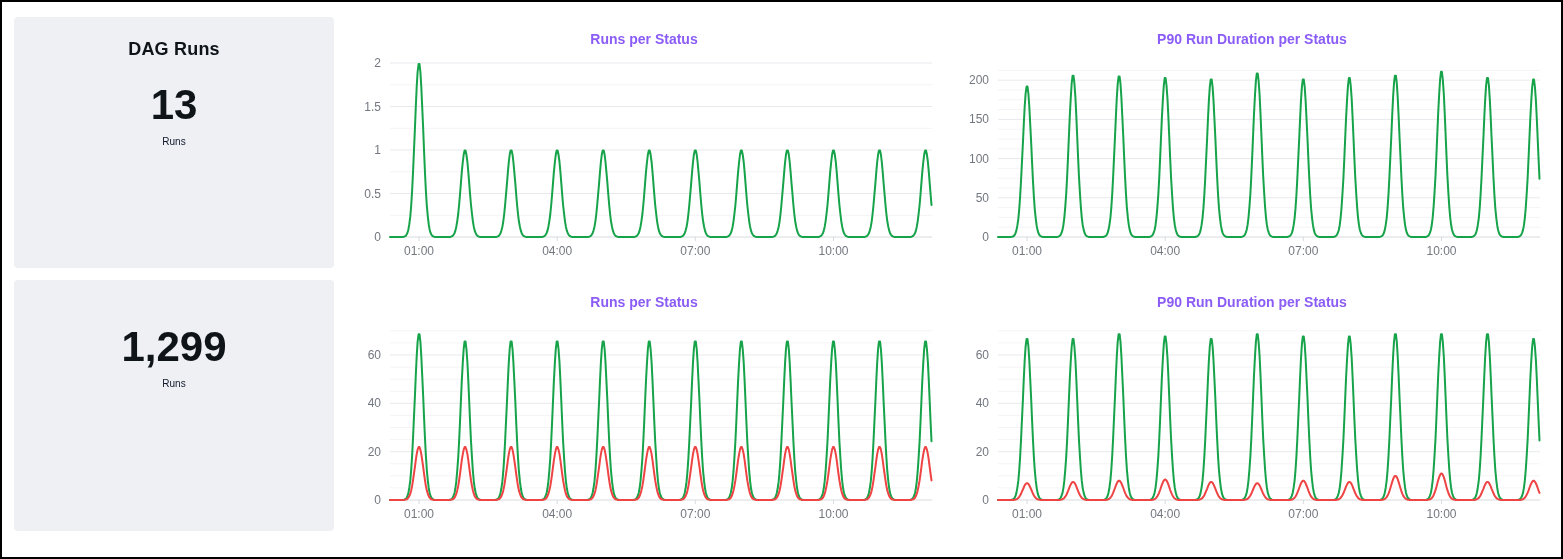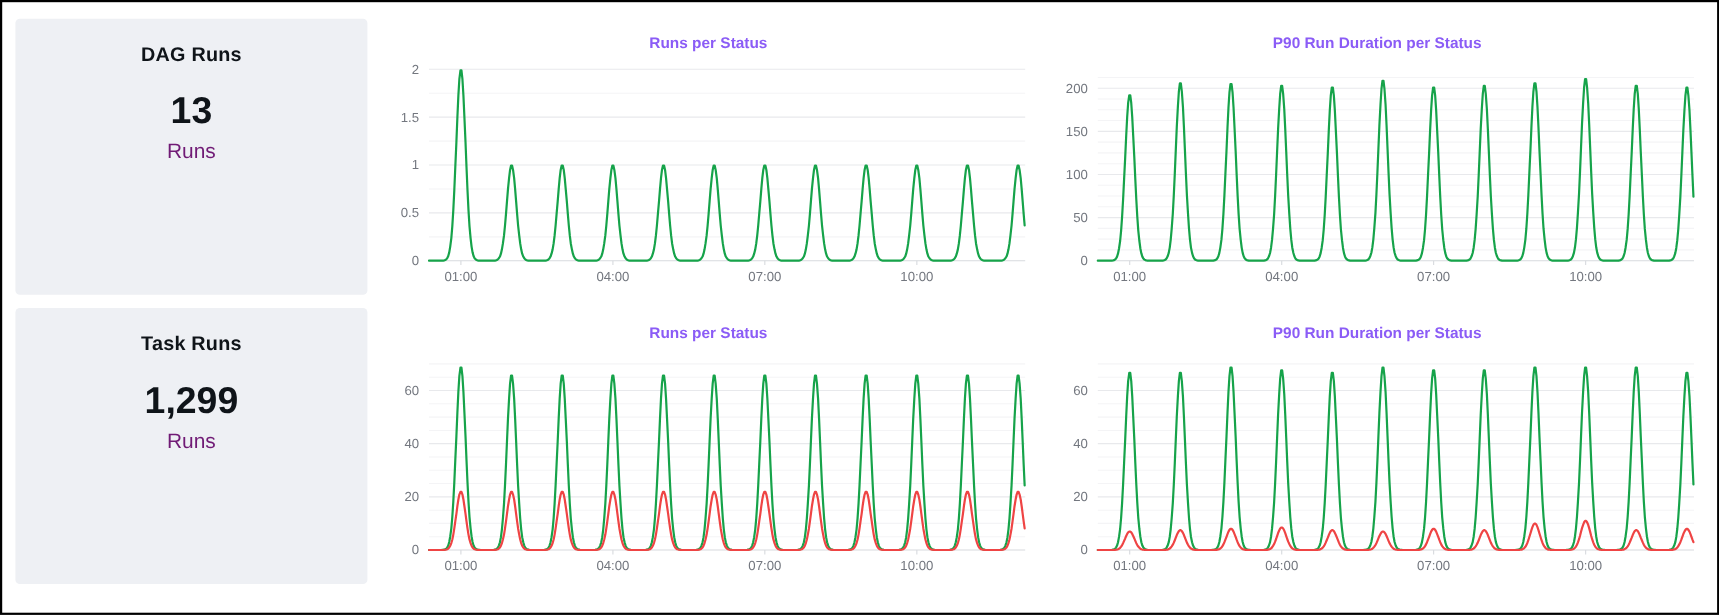--- a/index.html
+++ b/index.html
@@ -32,29 +32,29 @@
     padding-top: 22px;
   }
   .stat-card .card-title {
     font-size: 18px;
     font-weight: 700;
     color: #0f1419;
     letter-spacing: .2px;
   }
   .stat-card .card-value {
     margin-top: 24px;
-    font-size: 34px;
+    font-size: 42px;
     font-weight: 700;
     color: #0f1419;
     line-height: 1;
   }
   .stat-card .card-unit {
     margin-top: 10px;
-    font-size: 19px;
-    color: #701a75;
+    font-size: 10px;
+    color: #0f172a;
   }
   .chart-panel {
     position: relative;
     padding-top: 14px;
   }
   .chart-title {
     text-align: center;
     font-size: 14px;
     font-weight: 700;
     color: #8b5cf6;
@@ -138,21 +138,20 @@
             <text x="211.2" y="204" text-anchor="middle" fill="#73777f" font-size="12">04:00</text>
             <line x1="349.3" x2="349.3" y1="186.0" y2="190.0" stroke="#d7dade" stroke-width="1"></line>
             <text x="349.3" y="204" text-anchor="middle" fill="#73777f" font-size="12">07:00</text>
             <line x1="487.5" x2="487.5" y1="186.0" y2="190.0" stroke="#d7dade" stroke-width="1"></line>
             <text x="487.5" y="204" text-anchor="middle" fill="#73777f" font-size="12">10:00</text>
             <polyline points="44.0,186.0 44.9,186.0 45.8,186.0 46.8,186.0 47.7,186.0 48.6,186.0 49.5,186.0 50.4,186.0 51.4,186.0 52.3,186.0 53.2,186.0 54.1,186.0 55.1,186.0 56.0,186.0 56.9,185.9 57.8,185.8 58.7,185.5 59.7,185.0 60.6,184.0 61.5,182.3 62.4,179.4 63.3,174.9 64.3,168.1 65.2,158.6 66.1,146.0 67.0,130.4 67.9,112.1 68.9,92.3 69.8,72.8 70.7,55.5 71.6,42.6 72.6,35.6 73.5,35.6 74.4,42.6 75.3,55.5 76.2,72.8 77.2,92.3 78.1,112.1 79.0,130.4 79.9,146.0 80.8,158.6 81.8,168.1 82.7,174.9 83.6,179.4 84.5,182.3 85.4,184.0 86.4,185.0 87.3,185.5 88.2,185.8 89.1,185.9 90.0,186.0 91.0,186.0 91.9,186.0 92.8,186.0 93.7,186.0 94.7,186.0 95.6,186.0 96.5,186.0 97.4,186.0 98.3,186.0 99.3,186.0 100.2,186.0 101.1,186.0 102.0,186.0 102.9,185.9 103.9,185.7 104.8,185.4 105.7,184.9 106.6,183.8 107.5,182.0 108.5,178.9 109.4,174.1 110.3,166.8 111.2,156.7 112.2,143.1 113.1,126.3 114.0,106.7 114.9,85.5 115.8,64.6 116.8,46.1 117.7,32.2 118.6,24.7 119.5,24.7 120.4,32.2 121.4,46.1 122.3,64.6 123.2,85.5 124.1,106.7 125.0,126.3 126.0,143.1 126.9,156.7 127.8,166.8 128.7,174.1 129.7,178.9 130.6,182.0 131.5,183.8 132.4,184.9 133.3,185.4 134.3,185.7 135.2,185.9 136.1,186.0 137.0,186.0 137.9,186.0 138.9,186.0 139.8,186.0 140.7,186.0 141.6,186.0 142.5,186.0 143.5,186.0 144.4,186.0 145.3,186.0 146.2,186.0 147.2,186.0 148.1,186.0 149.0,185.9 149.9,185.7 150.8,185.5 151.8,184.9 152.7,183.8 153.6,182.0 154.5,178.9 155.4,174.1 156.4,166.9 157.3,156.8 158.2,143.4 159.1,126.6 160.0,107.1 161.0,86.0 161.9,65.2 162.8,46.7 163.7,32.9 164.6,25.5 165.6,25.5 166.5,32.9 167.4,46.7 168.3,65.2 169.3,86.0 170.2,107.1 171.1,126.6 172.0,143.4 172.9,156.8 173.9,166.9 174.8,174.1 175.7,178.9 176.6,182.0 177.5,183.8 178.5,184.9 179.4,185.5 180.3,185.7 181.2,185.9 182.1,186.0 183.1,186.0 184.0,186.0 184.9,186.0 185.8,186.0 186.8,186.0 187.7,186.0 188.6,186.0 189.5,186.0 190.4,186.0 191.4,186.0 192.3,186.0 193.2,186.0 194.1,186.0 195.0,185.9 196.0,185.7 196.9,185.5 197.8,184.9 198.7,183.9 199.6,182.0 200.6,179.0 201.5,174.2 202.4,167.1 203.3,157.1 204.3,143.8 205.2,127.2 206.1,107.9 207.0,87.0 207.9,66.4 208.9,48.1 209.8,34.4 210.7,27.1 211.6,27.1 212.5,34.4 213.5,48.1 214.4,66.4 215.3,87.0 216.2,107.9 217.1,127.2 218.1,143.8 219.0,157.1 219.9,167.1 220.8,174.2 221.8,179.0 222.7,182.0 223.6,183.9 224.5,184.9 225.4,185.5 226.4,185.7 227.3,185.9 228.2,186.0 229.1,186.0 230.0,186.0 231.0,186.0 231.9,186.0 232.8,186.0 233.7,186.0 234.6,186.0 235.6,186.0 236.5,186.0 237.4,186.0 238.3,186.0 239.2,186.0 240.2,186.0 241.1,185.9 242.0,185.7 242.9,185.5 243.9,184.9 244.8,183.9 245.7,182.1 246.6,179.1 247.5,174.4 248.5,167.3 249.4,157.4 250.3,144.2 251.2,127.8 252.1,108.6 253.1,88.0 254.0,67.5 254.9,49.4 255.8,35.9 256.7,28.6 257.7,28.6 258.6,35.9 259.5,49.4 260.4,67.5 261.4,88.0 262.3,108.6 263.2,127.8 264.1,144.2 265.0,157.4 266.0,167.3 266.9,174.4 267.8,179.1 268.7,182.1 269.6,183.9 270.6,184.9 271.5,185.5 272.4,185.7 273.3,185.9 274.2,186.0 275.2,186.0 276.1,186.0 277.0,186.0 277.9,186.0 278.9,186.0 279.8,186.0 280.7,186.0 281.6,186.0 282.5,186.0 283.5,186.0 284.4,186.0 285.3,186.0 286.2,186.0 287.1,185.9 288.1,185.7 289.0,185.4 289.9,184.9 290.8,183.8 291.7,181.9 292.7,178.8 293.6,173.9 294.5,166.6 295.4,156.2 296.4,142.5 297.3,125.4 298.2,105.6 299.1,84.1 300.0,62.8 301.0,44.0 301.9,29.9 302.8,22.4 303.7,22.4 304.6,29.9 305.6,44.0 306.5,62.8 307.4,84.1 308.3,105.6 309.2,125.4 310.2,142.5 311.1,156.2 312.0,166.6 312.9,173.9 313.8,178.8 314.8,181.9 315.7,183.8 316.6,184.9 317.5,185.4 318.5,185.7 319.4,185.9 320.3,186.0 321.2,186.0 322.1,186.0 323.1,186.0 324.0,186.0 324.9,186.0 325.8,186.0 326.7,186.0 327.7,186.0 328.6,186.0 329.5,186.0 330.4,186.0 331.3,186.0 332.3,186.0 333.2,185.9 334.1,185.7 335.0,185.5 336.0,184.9 336.9,183.9 337.8,182.1 338.7,179.1 339.6,174.4 340.6,167.3 341.5,157.4 342.4,144.2 343.3,127.8 344.2,108.6 345.2,88.0 346.1,67.5 347.0,49.4 347.9,35.9 348.8,28.6 349.8,28.6 350.7,35.9 351.6,49.4 352.5,67.5 353.5,88.0 354.4,108.6 355.3,127.8 356.2,144.2 357.1,157.4 358.1,167.3 359.0,174.4 359.9,179.1 360.8,182.1 361.7,183.9 362.7,184.9 363.6,185.5 364.5,185.7 365.4,185.9 366.3,186.0 367.3,186.0 368.2,186.0 369.1,186.0 370.0,186.0 370.9,186.0 371.9,186.0 372.8,186.0 373.7,186.0 374.6,186.0 375.6,186.0 376.5,186.0 377.4,186.0 378.3,186.0 379.2,185.9 380.2,185.7 381.1,185.5 382.0,184.9 382.9,183.9 383.8,182.0 384.8,179.0 385.7,174.2 386.6,167.1 387.5,157.1 388.4,143.8 389.4,127.2 390.3,107.9 391.2,87.0 392.1,66.4 393.1,48.1 394.0,34.4 394.9,27.1 395.8,27.1 396.7,34.4 397.7,48.1 398.6,66.4 399.5,87.0 400.4,107.9 401.3,127.2 402.3,143.8 403.2,157.1 404.1,167.1 405.0,174.2 405.9,179.0 406.9,182.0 407.8,183.9 408.7,184.9 409.6,185.5 410.6,185.7 411.5,185.9 412.4,186.0 413.3,186.0 414.2,186.0 415.2,186.0 416.1,186.0 417.0,186.0 417.9,186.0 418.8,186.0 419.8,186.0 420.7,186.0 421.6,186.0 422.5,186.0 423.4,186.0 424.4,186.0 425.3,185.9 426.2,185.7 427.1,185.4 428.1,184.9 429.0,183.8 429.9,182.0 430.8,178.9 431.7,174.1 432.7,166.8 433.6,156.7 434.5,143.1 435.4,126.3 436.3,106.7 437.3,85.5 438.2,64.6 439.1,46.1 440.0,32.2 440.9,24.7 441.9,24.7 442.8,32.2 443.7,46.1 444.6,64.6 445.5,85.5 446.5,106.7 447.4,126.3 448.3,143.1 449.2,156.7 450.2,166.8 451.1,174.1 452.0,178.9 452.9,182.0 453.8,183.8 454.8,184.9 455.7,185.4 456.6,185.7 457.5,185.9 458.4,186.0 459.4,186.0 460.3,186.0 461.2,186.0 462.1,186.0 463.0,186.0 464.0,186.0 464.9,186.0 465.8,186.0 466.7,186.0 467.7,186.0 468.6,186.0 469.5,186.0 470.4,185.9 471.3,185.9 472.3,185.7 473.2,185.4 474.1,184.9 475.0,183.8 475.9,181.9 476.9,178.7 477.8,173.8 478.7,166.4 479.6,155.9 480.5,142.1 481.5,124.9 482.4,104.8 483.3,83.1 484.2,61.7 485.2,42.7 486.1,28.5 487.0,20.8 487.9,20.8 488.8,28.5 489.8,42.7 490.7,61.7 491.6,83.1 492.5,104.8 493.4,124.9 494.4,142.1 495.3,155.9 496.2,166.4 497.1,173.8 498.0,178.7 499.0,181.9 499.9,183.8 500.8,184.9 501.7,185.4 502.7,185.7 503.6,185.9 504.5,185.9 505.4,186.0 506.3,186.0 507.3,186.0 508.2,186.0 509.1,186.0 510.0,186.0 510.9,186.0 511.9,186.0 512.8,186.0 513.7,186.0 514.6,186.0 515.5,186.0 516.5,186.0 517.4,185.9 518.3,185.7 519.2,185.5 520.1,184.9 521.1,183.9 522.0,182.0 522.9,179.0 523.8,174.2 524.8,167.1 525.7,157.1 526.6,143.8 527.5,127.2 528.4,107.9 529.4,87.0 530.3,66.4 531.2,48.1 532.1,34.4 533.0,27.1 534.0,27.1 534.9,34.4 535.8,48.1 536.7,66.4 537.6,87.0 538.6,107.9 539.5,127.2 540.4,143.8 541.3,157.1 542.3,167.1 543.2,174.2 544.1,179.0 545.0,182.0 545.9,183.9 546.9,184.9 547.8,185.5 548.7,185.7 549.6,185.9 550.5,186.0 551.5,186.0 552.4,186.0 553.3,186.0 554.2,186.0 555.1,186.0 556.1,186.0 557.0,186.0 557.9,186.0 558.8,186.0 559.8,186.0 560.7,186.0 561.6,186.0 562.5,186.0 563.4,185.9 564.4,185.7 565.3,185.5 566.2,184.9 567.1,183.9 568.0,182.1 569.0,179.1 569.9,174.4 570.8,167.3 571.7,157.4 572.6,144.2 573.6,127.8 574.5,108.6 575.4,88.0 576.3,67.5 577.3,49.4 578.2,35.9 579.1,28.6 580.0,28.6 580.9,35.9 581.9,49.4 582.8,67.5 583.7,88.0 584.6,108.6 585.5,127.8" fill="none" stroke="#16a34a" stroke-width="2" stroke-linejoin="round" stroke-linecap="round"></polyline>
           </svg></div>
     </div>
 
     <div class="stat-card">
-      <div class="card-title">Task Runs</div>
       <div class="card-value">1,299</div>
       <div class="card-unit">Runs</div>
     </div>
 
     <div class="chart-panel">
       <div class="chart-title">Runs per Status</div>
       <div class="chart-svg-wrap"><svg viewBox="0 0 596 214" width="596" height="214">
             <line x1="44" x2="586" y1="173.9" y2="173.9" stroke="#f4f4f6" stroke-width="1"></line>
             <line x1="44" x2="586" y1="161.8" y2="161.8" stroke="#f4f4f6" stroke-width="1"></line>
             <line x1="44" x2="586" y1="149.8" y2="149.8" stroke="#f4f4f6" stroke-width="1"></line>

